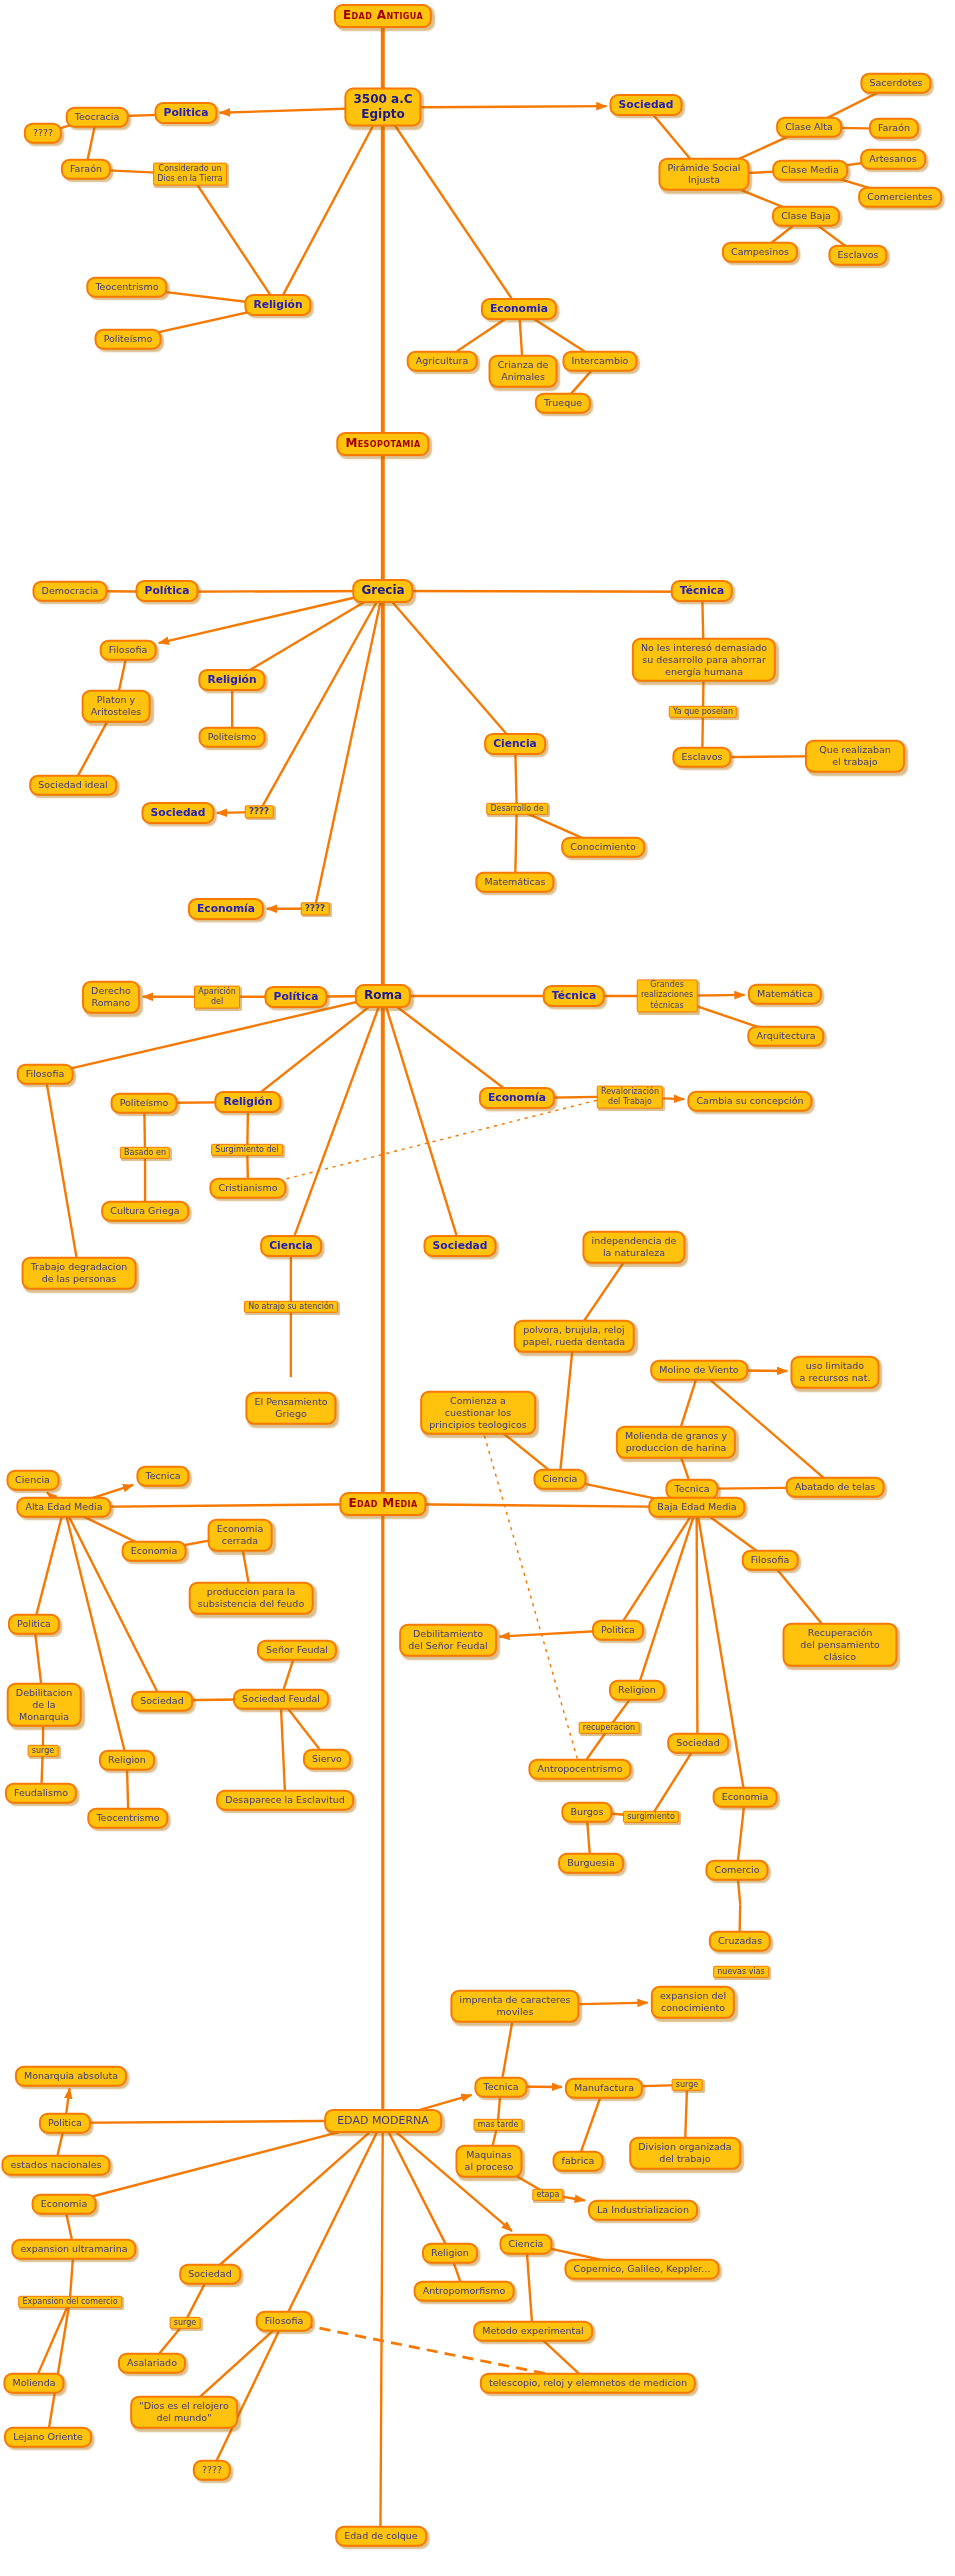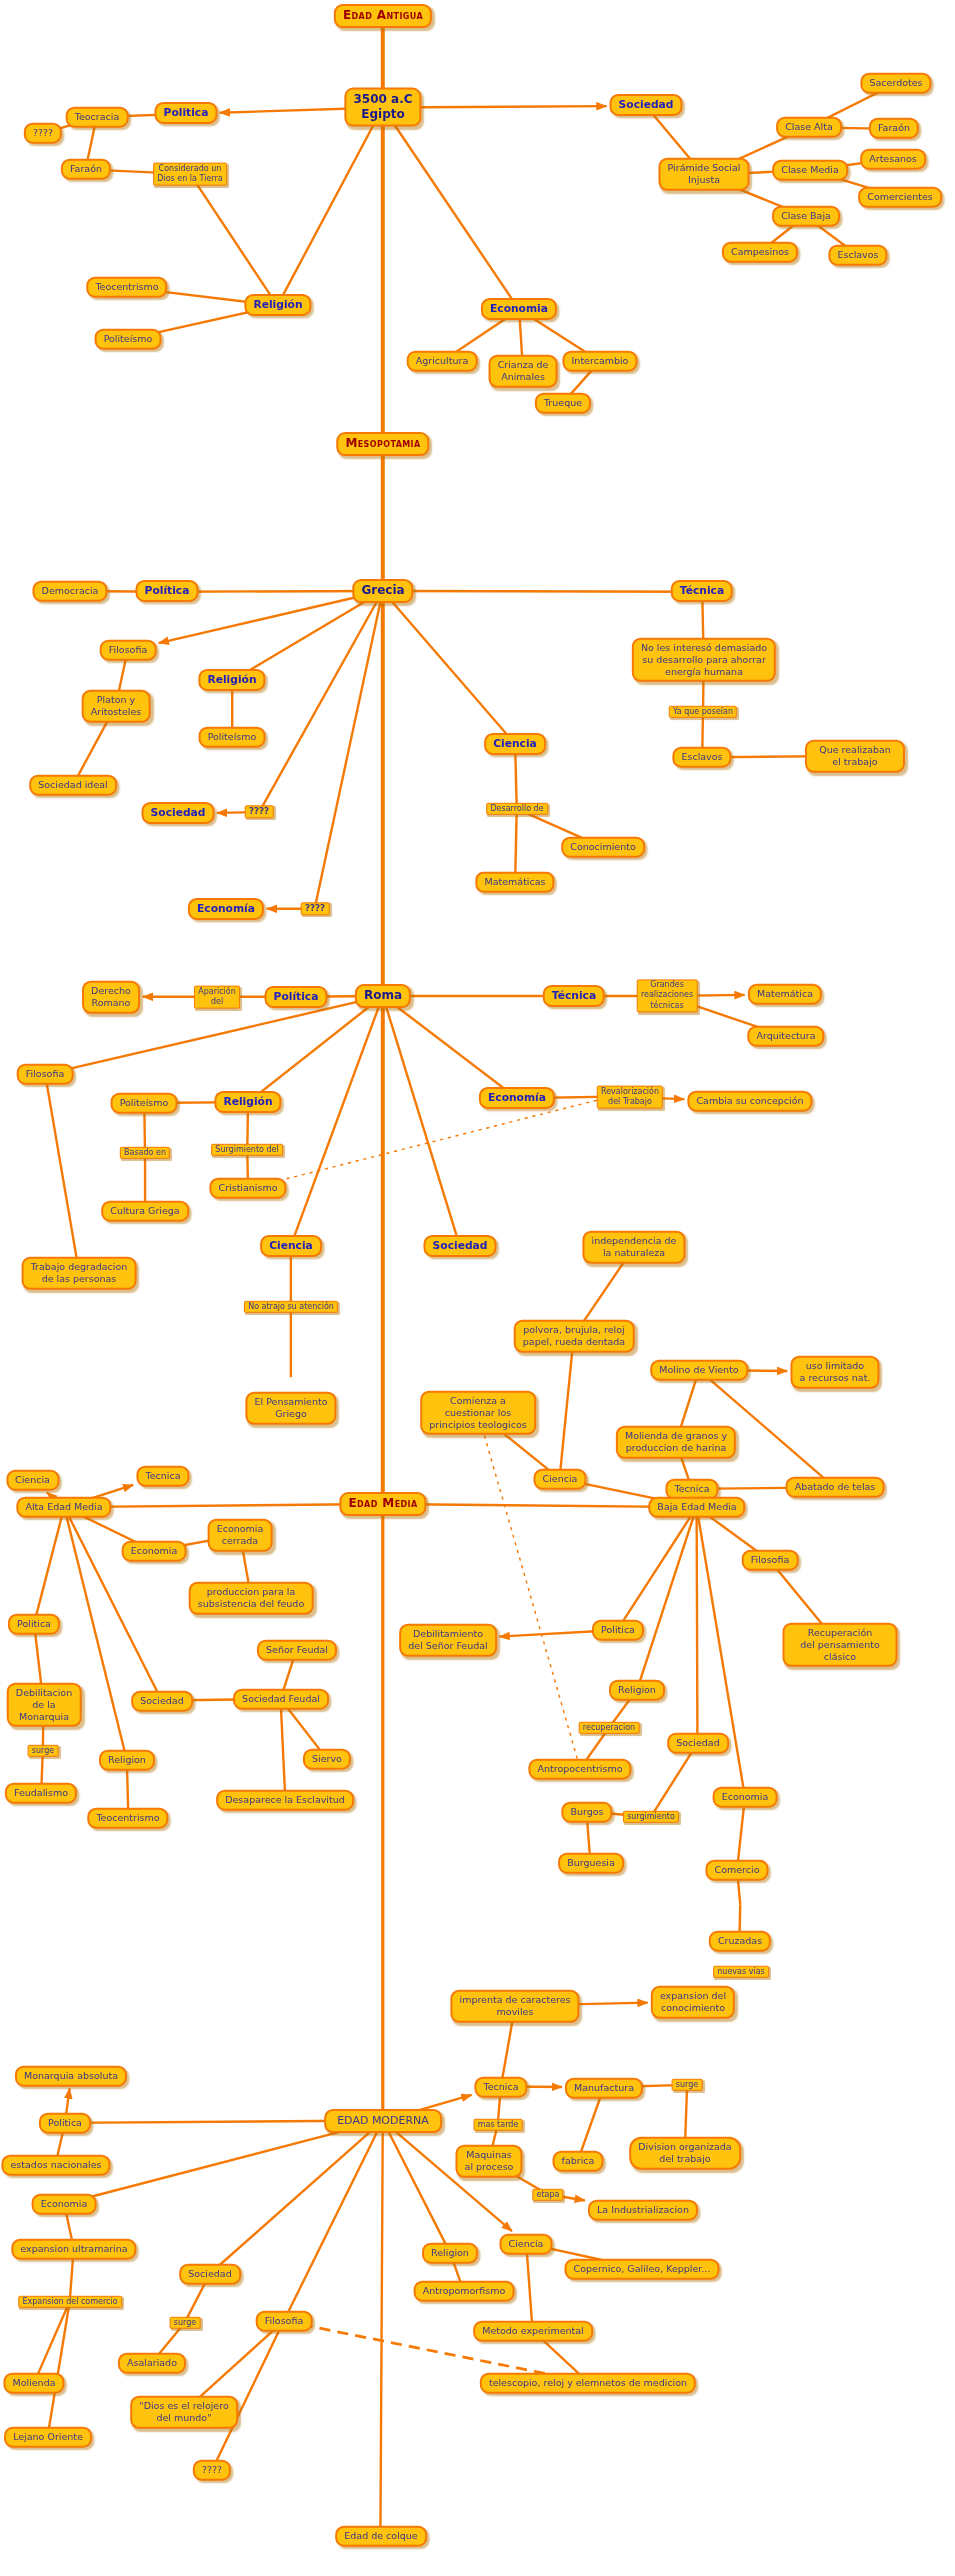--- a/index.html
+++ b/index.html
@@ -330,21 +330,21 @@
     <div class="node node" style="left: 693px; top: 2002px;">expansion del
 conocimiento</div>
     <div class="node wide" style="left: 383px; top: 2121px;">EDAD MODERNA</div>
     <div class="node node" style="left: 501px; top: 2087px;">Tecnica</div>
     <div class="node node" style="left: 604px; top: 2088px;">Manufactura</div>
     <div class="node label" style="left: 687px; top: 2085px;">surge</div>
     <div class="node label" style="left: 498px; top: 2125px;">mas tarde</div>
     <div class="node node" style="left: 489px; top: 2161px;">Maquinas
 al proceso</div>
     <div class="node node" style="left: 578px; top: 2161px;">fabrica</div>
-    <div class="node node" style="left: 685px; top: 2153px; border-radius: 12px;">Division organizada
+    <div class="node node" style="left: 685px; top: 2153px;">Division organizada
 del trabajo</div>
     <div class="node label" style="left: 548px; top: 2195px;">etapa</div>
     <div class="node node" style="left: 643px; top: 2210px;">La Industrializacion</div>
     <div class="node node" style="left: 71px; top: 2076px; text-align: right;">Monarquia absoluta</div>
     <div class="node node" style="left: 65px; top: 2123px;">Politica</div>
     <div class="node node" style="left: 56px; top: 2165px;">estados nacionales</div>
     <div class="node node" style="left: 64px; top: 2204px;">Economia</div>
     <div class="node node" style="left: 74px; top: 2249px;">expansion ultramarina</div>
     <div class="node label" style="left: 70px; top: 2302px;">Expansion del comercio</div>
     <div class="node node" style="left: 34px; top: 2383px;">Molienda</div>

